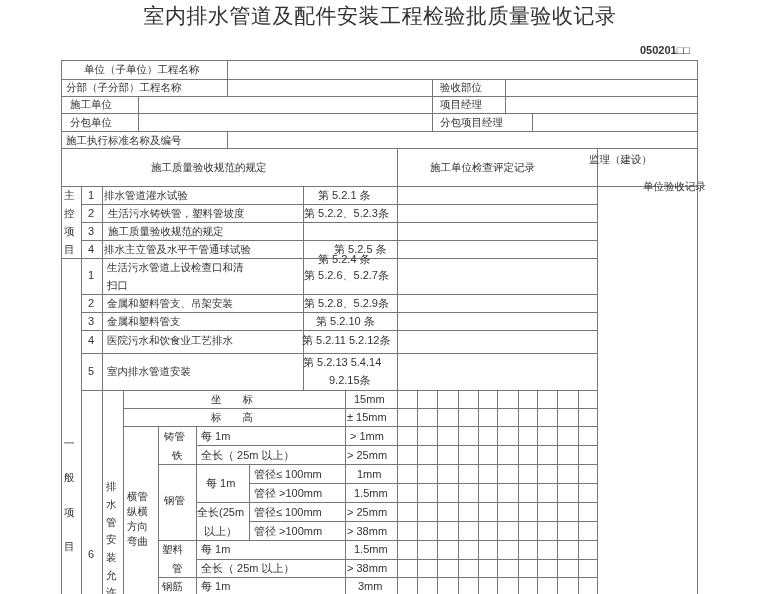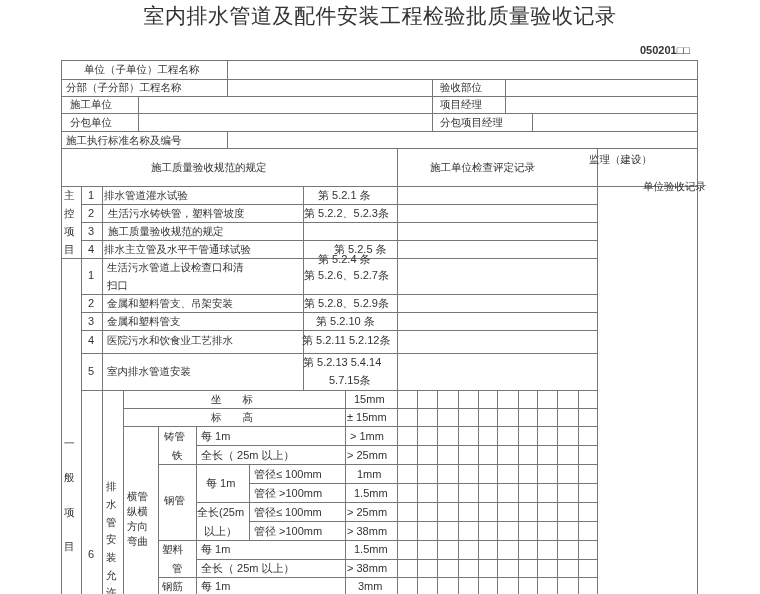--- a/index.html
+++ b/index.html
@@ -103,21 +103,21 @@
   <div class="t n" style="left:304px;top:297px;">第 5.2.8、5.2.9条</div>
   <div class="t n" style="left:88px;top:315px;">3</div>
   <div class="t" style="left:107px;top:315px;">金属和塑料管支</div>
   <div class="t n" style="left:316px;top:315px;">第 5.2.10 条</div>
   <div class="t n" style="left:88px;top:334px;">4</div>
   <div class="t" style="left:107px;top:334px;">医院污水和饮食业工艺排水</div>
   <div class="t n" style="left:302px;top:334px;">第 5.2.11 5.2.12条</div>
   <div class="t n" style="left:88px;top:365px;">5</div>
   <div class="t" style="left:107px;top:365px;text-align:right;">室内排水管道安装</div>
   <div class="t n" style="left:303px;top:356px;">第 5.2.13 5.4.14</div>
-  <div class="t n" style="left:329px;top:374px;">5.7.15条</div>
+  <div class="t n" style="left:329px;top:374px;">9.2.15条</div>
 
   <div class="t" style="left:64px;top:437px;">一</div>
   <div class="t" style="left:64px;top:471px;">般</div>
   <div class="t" style="left:64px;top:506px;">项</div>
   <div class="t" style="left:64px;top:540px;">目</div>
 
   <div class="line-v" style="left:102px;top:390px;height:204px;"></div>
   <div class="line-v" style="left:123px;top:390px;height:204px;"></div>
   <div class="line-v" style="left:158px;top:426px;height:168px;"></div>
   <div class="line-v" style="left:196px;top:426px;height:168px;"></div>

